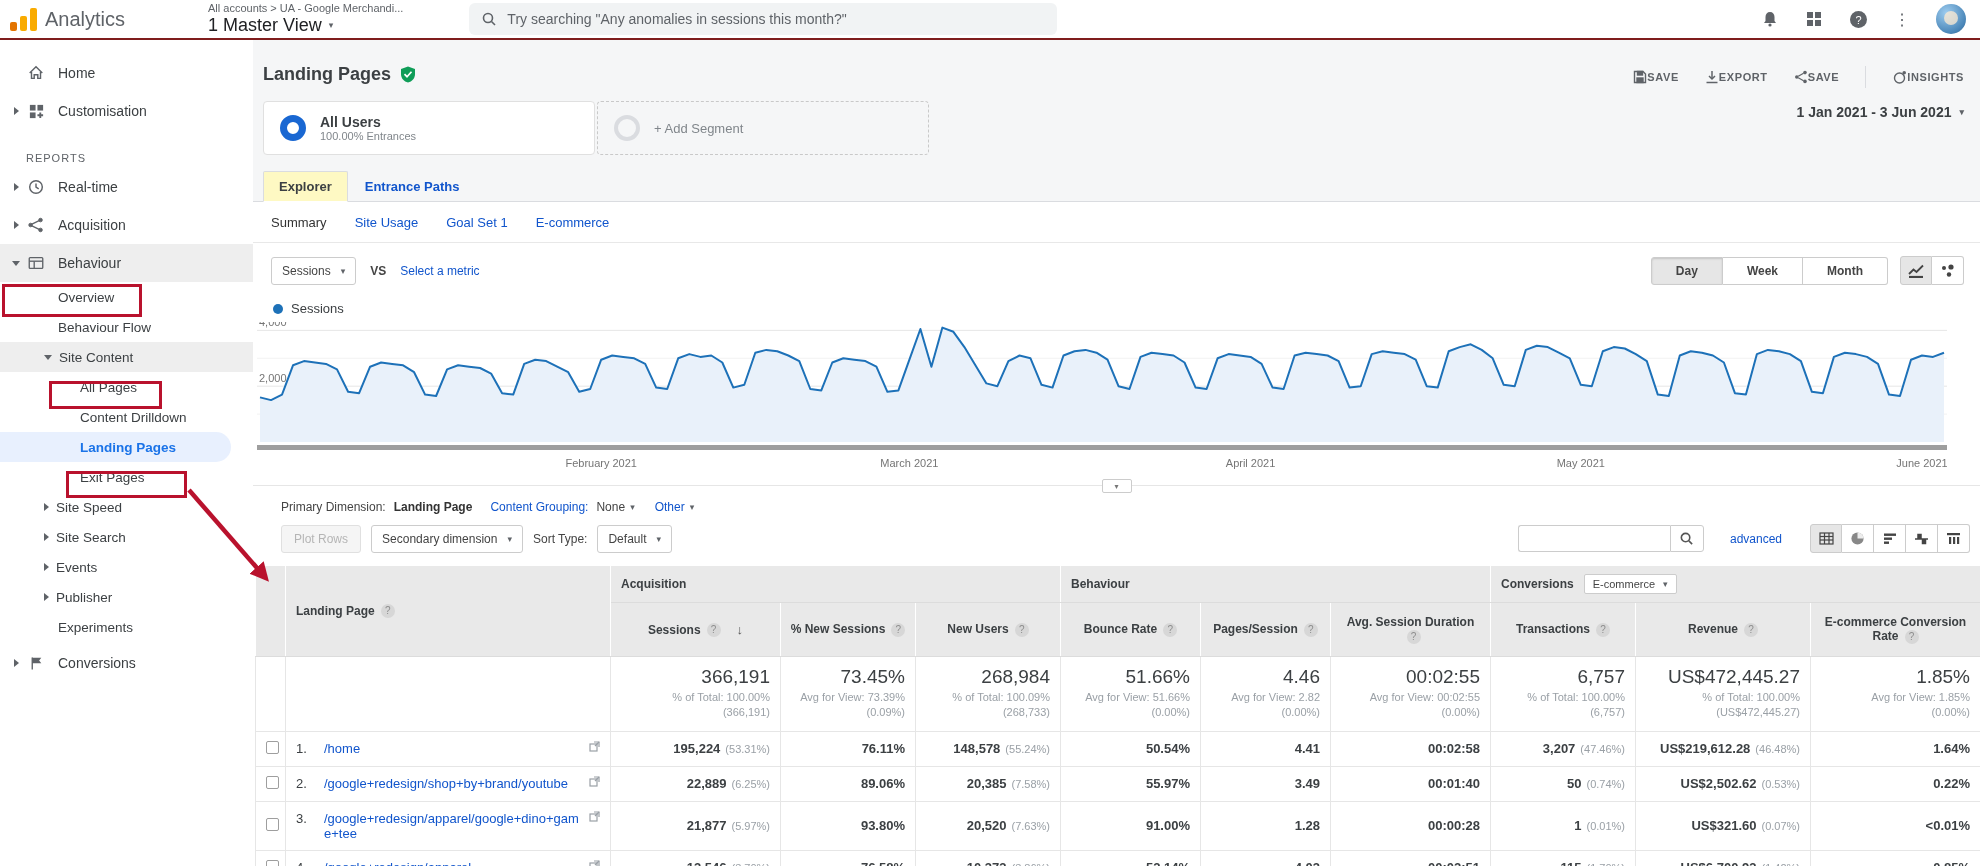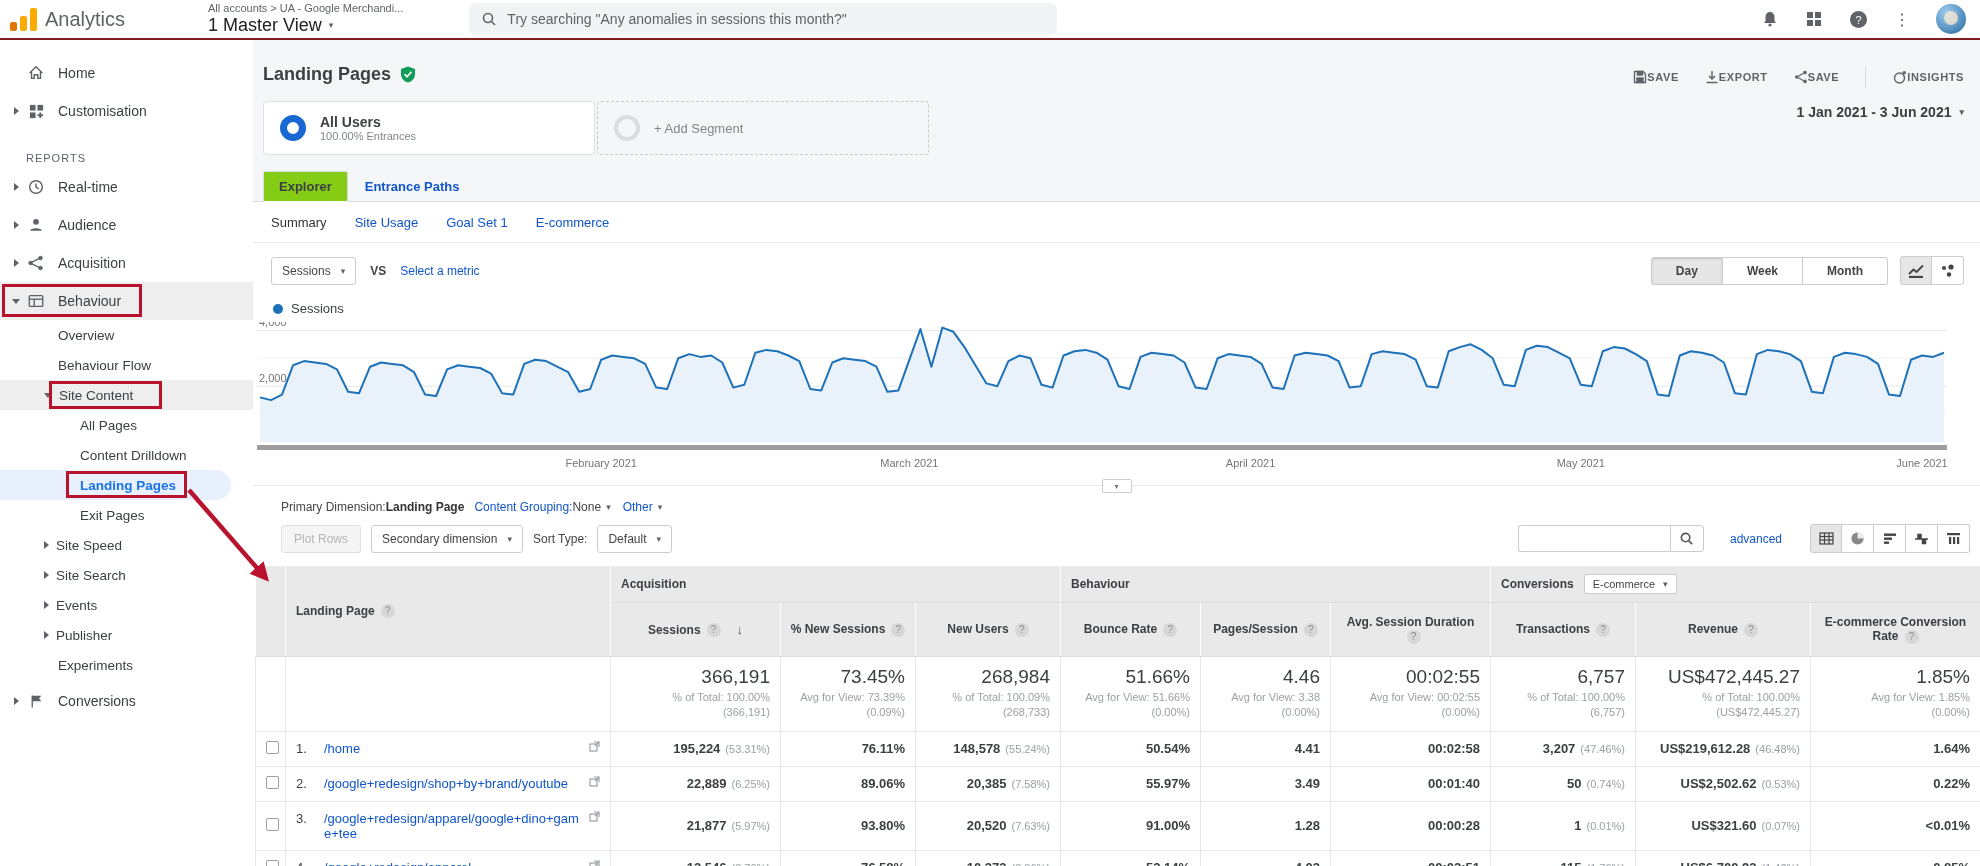--- a/index.html
+++ b/index.html
@@ -70,21 +70,21 @@
   .segments { display:flex; gap:2px; margin-top:16px; }
   .seg-card { width:332px; height:54px; background:#fff; border:1px solid #e0e0e0; border-radius:4px;
     display:flex; align-items:center; gap:14px; padding:0 16px; cursor:pointer; }
   .seg-ring { width:26px; height:26px; border-radius:50%; border:7px solid #1967d2; }
   .seg-name { font-size:14px; font-weight:bold; color:#3c4043; }
   .seg-detail { font-size:11px; color:#80868b; }
   .seg-add { width:332px; height:54px; border:1px dashed #c9c9c9; border-radius:4px; background:transparent;
     display:flex; align-items:center; gap:14px; padding:0 16px; color:#80868b; font-size:13px; cursor:pointer; }
   .seg-ring-gray { width:26px; height:26px; border-radius:50%; border:4px solid #dadce0; }
   .tabs-row { display:flex; align-items:flex-end; margin-top:16px; }
-  .tab-active { background:#84cc16; border:1px solid #dadce0; border-bottom:1px solid #fff;
+  .tab-active { background:#fef9c3; border:1px solid #dadce0; border-bottom:1px solid #fff;
     margin-bottom:-1px; padding:7px 15px; font-size:13px; font-weight:bold; color:#3c4043;
     border-radius:2px 2px 0 0; cursor:pointer; }
   .tab-link { padding:7px 17px; font-size:13px; font-weight:bold; color:#1155cc; cursor:pointer; }
   .tabs-underline { border-bottom:1px solid #dadce0; }
 
   .report-body { background:#fff; }
   .subtabs { display:flex; gap:28px; padding:13px 0 12px 18px; border-bottom:1px solid #e8e8e8; font-size:13px; }
   .subtab-on { color:#333; cursor:pointer; }
   .subtab { color:#1155cc; cursor:pointer; }
   .metric-row { display:flex; align-items:center; padding:13px 16px 0 18px; }
@@ -105,21 +105,21 @@
   .icon-btn:first-child { border-left:1px solid #ccc; border-radius:3px 0 0 3px; }
   .icon-btn:last-child { border-radius:0 3px 3px 0; }
   .icon-btn.on { background:#e6e6e6; }
   .legend { display:flex; align-items:center; gap:8px; padding:16px 0 0 20px; font-size:13px; color:#3c4043; }
   .legend-dot { width:10px; height:10px; border-radius:50%; background:#1d71b8; }
   .chart-wrap { padding:6px 0 0 4px; }
   .chart-collapse { position:relative; border-bottom:1px solid #e6e6e6; height:10px; }
   .collapse-box { position:absolute; left:50%; top:3px; transform:translateX(-50%); width:30px; height:14px;
     background:#fff; border:1px solid #ccc; border-radius:2px; font-size:8px; color:#777;
     display:flex; align-items:center; justify-content:center; cursor:pointer; }
-  .dim-bar { display:flex; align-items:center; gap:0; padding:14px 16px 0 28px; font-size:12px; }
+  .dim-bar { display:flex; align-items:center; gap:8px; padding:14px 16px 0 28px; font-size:12px; }
   .dim-label { color:#444; }
   .dim-value { font-weight:bold; color:#333; margin-right:10px; cursor:pointer; }
   .dim-link { color:#1155cc; cursor:pointer; }
   .dim-plain { color:#444; cursor:pointer; display:flex; gap:5px; align-items:center; }
   .controls-row { display:flex; align-items:center; padding:10px 10px 12px 28px; }
   .btn-disabled { border:1px solid #e0e0e0; background:#f5f5f5; color:#b5b5b5; border-radius:3px;
     padding:6px 12px; font-size:12px; margin-right:10px; }
   .sort-label { font-size:12px; color:#444; margin:0 10px; }
   .tbl-search { display:flex; }
   .tbl-search input { width:152px; height:27px; border:1px solid #ccc; border-right:none;
@@ -250,32 +250,20 @@
       <span class="chev-slot">
           <span class="chev-r"></span>
         </span>
       <span class="nav-icon">
           <svg class="ic" width="18" height="18" viewBox="0 0 20 20" fill="none" stroke="#5f6368" stroke-width="1.6">
             <circle cx="10" cy="10" r="7"></circle>
             <path d="M10 6 V10 L13 12"></path>
           </svg>
         </span>
       <span class="nav-label">Real-time</span>
-    </div>
-    <div class="nav-item">
-      <span class="chev-slot">
-          <span class="chev-r"></span>
-        </span>
-      <span class="nav-icon">
-          <svg class="ic" width="18" height="18" viewBox="0 0 20 20" fill="#5f6368">
-            <circle cx="10" cy="6.5" r="3.2"></circle>
-            <path d="M3.5 16.5 C3.5 12.5 16.5 12.5 16.5 16.5 Z"></path>
-          </svg>
-        </span>
-      <span class="nav-label">Audience</span>
     </div>
     <div class="nav-item">
       <span class="chev-slot">
           <span class="chev-r"></span>
         </span>
       <span class="nav-icon">
           <svg class="ic" width="18" height="18" viewBox="0 0 20 20" fill="#5f6368" stroke="#5f6368">
             <circle cx="4" cy="10" r="2"></circle>
             <circle cx="15" cy="4.5" r="2"></circle>
             <circle cx="15" cy="15.5" r="2"></circle>
@@ -660,21 +648,21 @@
             <td>
                 <div class="tot-big">51.66%</div>
                 <div class="tot-sub">
                   <div>Avg for View: 51.66%</div>
                   <div>(0.00%)</div>
                 </div>
               </td>
             <td>
                 <div class="tot-big">4.46</div>
                 <div class="tot-sub">
-                  <div>Avg for View: 3.38</div>
+                  <div>Avg for View: 2.82</div>
                   <div>(0.00%)</div>
                 </div>
               </td>
             <td>
                 <div class="tot-big">00:02:55</div>
                 <div class="tot-sub">
                   <div>Avg for View: 00:02:55</div>
                   <div>(0.00%)</div>
                 </div>
               </td>

